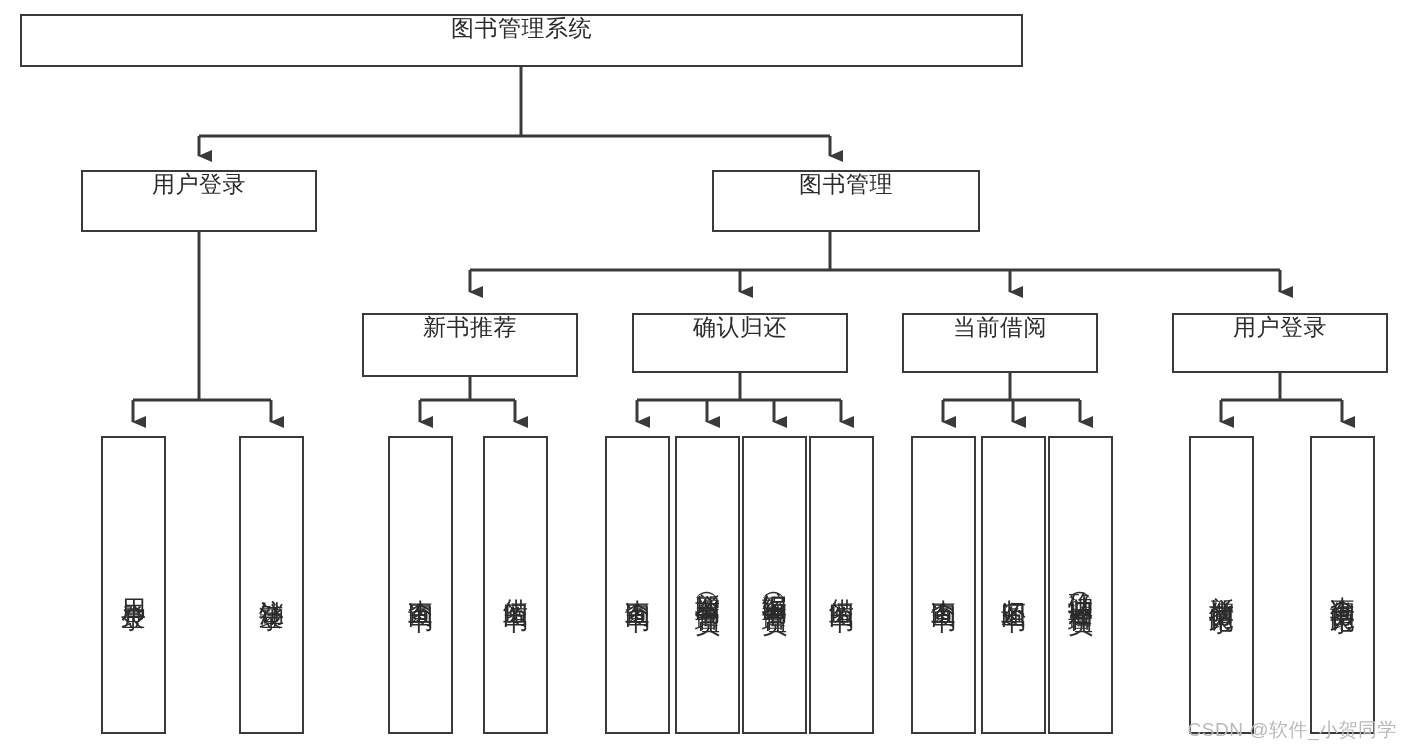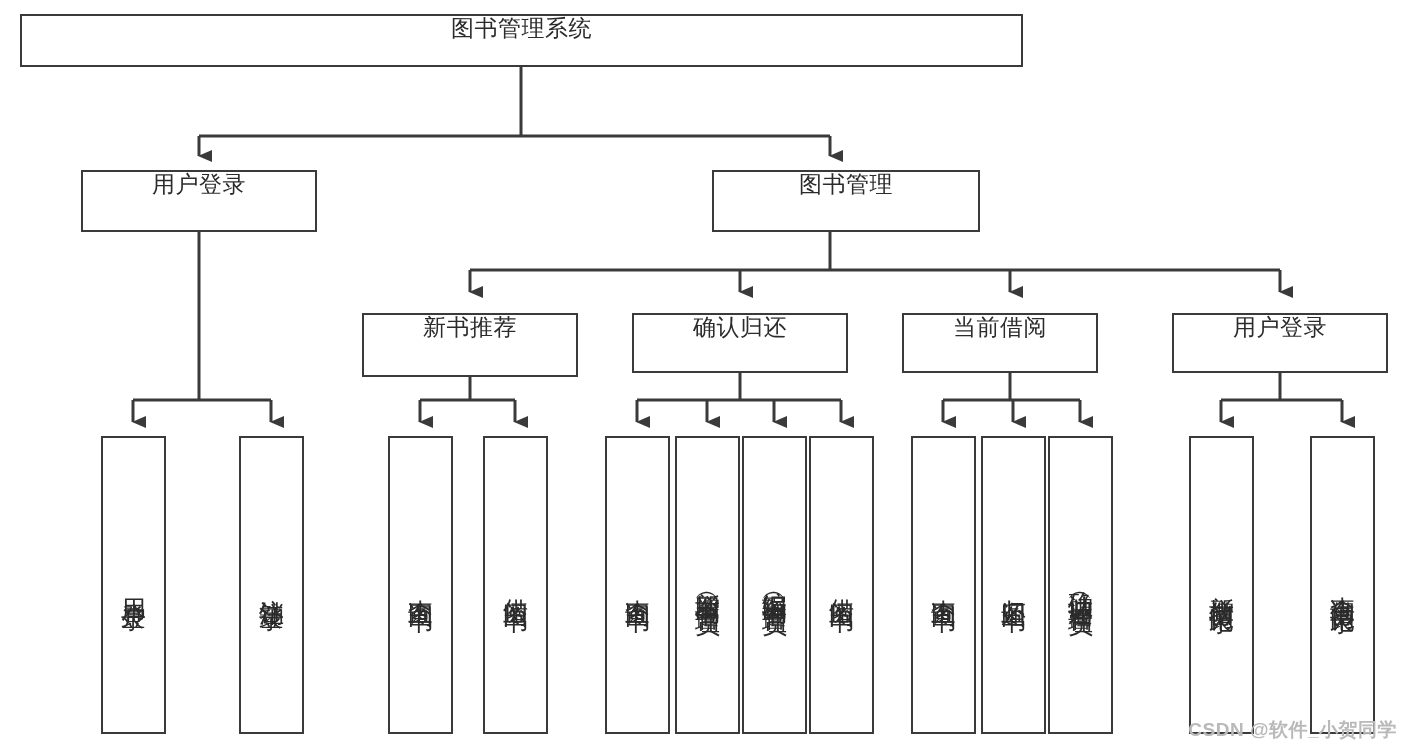--- a/index.html
+++ b/index.html
@@ -65,21 +65,20 @@
   }
   #watermark {
     position: absolute;
     right: 8px;
     bottom: 4px;
     font-size: 19px;
     color: #b9b9b9;
     font-family: "Liberation Sans", "DejaVu Sans", sans-serif;
     white-space: nowrap;
     letter-spacing: 0.5px;
-    font-weight: bold;
   }
 </style>
 </head>
 <body>
 
 <div id="diagram-root">
 
   <svg id="connectors" viewBox="0 0 1405 747" width="1405" height="747">
     <defs>
       <marker id="arrow" viewBox="0 0 12 14" refX="6" refY="13" markerWidth="12" markerHeight="14" orient="auto-start-reverse" markerUnits="userSpaceOnUse">

